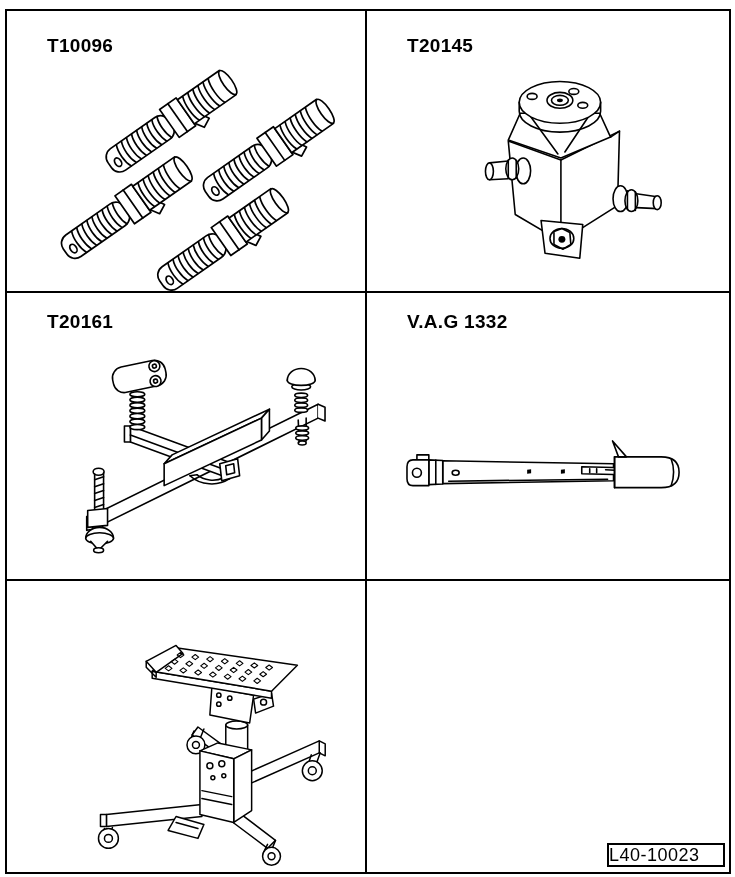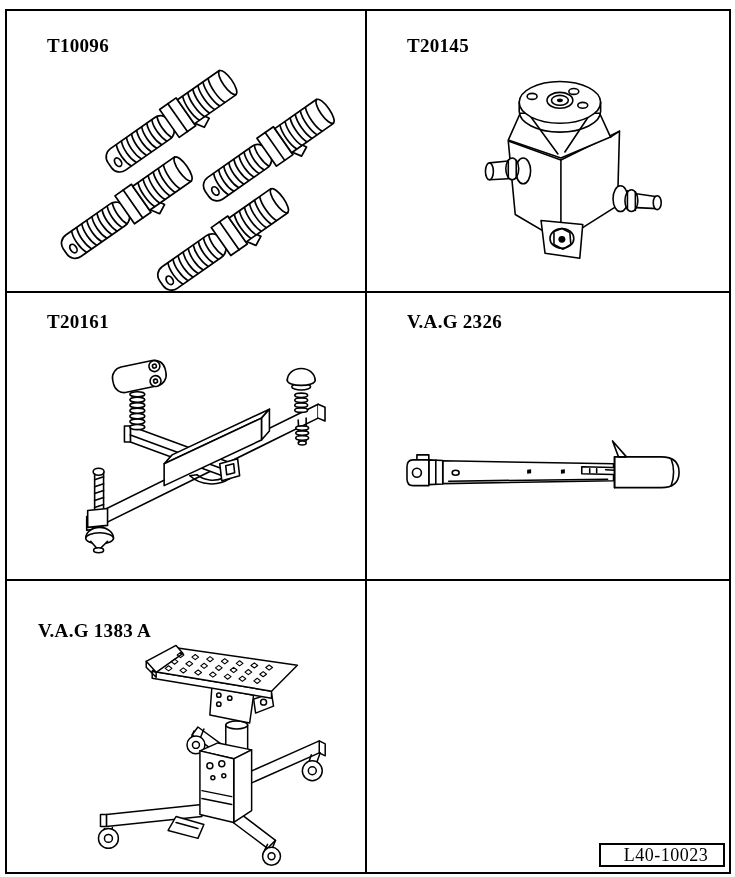--- a/index.html
+++ b/index.html
@@ -5,36 +5,36 @@
   html,body { margin:0; padding:0; background:#fff; }
   .page {
     position:relative; width:735px; height:877px; background:#fff;
     font-family:"Liberation Sans", sans-serif; color:#000;
   }
   .sheet {
     position:absolute; left:5px; top:9px; width:726px; height:865px;
     box-sizing:border-box; border:2px solid #000;
     display:grid; grid-template-columns:360px auto; grid-template-rows:282px 288px auto;
   }
-  .cell { position:relative; box-sizing:border-box; overflow:hidden;font-family:Liberation Serif, serif; }
+  .cell { position:relative; box-sizing:border-box; overflow:hidden; }
   .cell.colA { border-right:2px solid #000; }
   .cell.rowTop, .cell.rowMid { border-bottom:2px solid #000; }
   .tool-label {
     position:absolute; font-weight:bold; font-size:19px; letter-spacing:0.3px;
     white-space:nowrap; z-index:2;
   }
   .lbl-r1 { left:40px; top:24px; }
   .lbl-r2 { left:40px; top:18px; }
   .lbl-r3 { left:31px; top:39px; }
   .drawing { position:absolute; left:0; top:0; width:100%; height:100%; z-index:1; }
   .figure-code-box {
     position:absolute; right:4px; bottom:5px; width:114px; height:20px;
     border:2px solid #000; background:#fff;
-    display:flex; align-items:center; justify-content:center;
-    font-size:18px; letter-spacing:0.5px;padding-left:8px;
+    display:flex; align-items:center; justify-content:flex-start;
+    font-size:18px; letter-spacing:0.5px;
   }
 </style>
 </head>
 <body>
 
 <div class="page">
   <div class="sheet">
 
     <div class="cell colA rowTop">
       <div class="tool-label lbl-r1">T10096</div>
@@ -144,21 +144,21 @@
           <path d="M89,236 L90,244 M96,235 L95,243"></path>
           <path d="M79,247 A14,11 0 0 1 107,247" fill="#fff"></path>
           <ellipse cx="93" cy="247" rx="14" ry="5.5" fill="#fff"></ellipse>
           <path d="M84,250 L92,259 L101,250" fill="#fff"></path>
           <ellipse cx="92" cy="259" rx="5" ry="2.5" fill="#fff"></ellipse>
         </g>
       </svg>
     </div>
 
     <div class="cell rowMid">
-      <div class="tool-label lbl-r2">V.A.G 2326</div>
+      <div class="tool-label lbl-r2">V.A.G 1332</div>
       <svg class="drawing" viewBox="0 0 360 288">
         <g stroke="#000" stroke-width="1.6" fill="none" stroke-linejoin="round" stroke-linecap="round">
           <path d="M74,169 L246,172 L246,189 L74,192 Z" fill="#fff"></path>
           <path d="M80,189.5 L240,187.5"></path>
           <path d="M60,168 L74,168.6 L74,192.4 L60,193 Z" fill="#fff"></path>
           <path d="M67,168.3 L67,192.7"></path>
           <path d="M48,163 L60,163 L60,169 L48,169 Z" fill="#fff"></path>
           <path d="M44,168 Q38,168 38,175 L38,187 Q38,194 44,194 L60,194 L60,168 Z" fill="#fff"></path>
           <circle cx="48" cy="181" r="4.5" fill="#fff"></circle>
           <ellipse cx="87" cy="181" rx="3.5" ry="2.5"></ellipse>
@@ -168,21 +168,20 @@
           <path d="M222,177 L222,181 M229,177 L229,181 M238,178 L252,178.8"></path>
           <path d="M247,165 L294,165 Q312,165 312,180.5 Q312,196 294,196 L247,196 Z" fill="#fff"></path>
           <path d="M247,165 L247,196"></path>
           <path d="M304,167 Q309,180.5 304,194"></path>
           <path d="M259,165 L245,149 L251,165 Z" fill="#fff"></path>
         </g>
       </svg>
     </div>
 
     <div class="cell colA">
-      <div class="tool-label lbl-r3">V.A.G 1383 A</div>
       <svg class="drawing" viewBox="0 0 360 287">
         <defs>
           <path id="dm" d="M0,-2.6 L3.4,0 L0,2.6 L-3.4,0 Z"></path>
         </defs>
         <g stroke="#000" stroke-width="1.5" fill="none" stroke-linejoin="round" stroke-linecap="round">
           <path d="M222,166 L192,144 L186,152 L222,178 Z" fill="#fff"></path>
           <path d="M188,148 L184,158 M198,146 L194,156"></path>
           <circle cx="190" cy="162" r="9" fill="#fff"></circle>
           <circle cx="190" cy="162" r="3.5" fill="#fff"></circle>
           <path d="M220,142 L242,142 L242,206 L220,210 Z" fill="#fff"></path>

